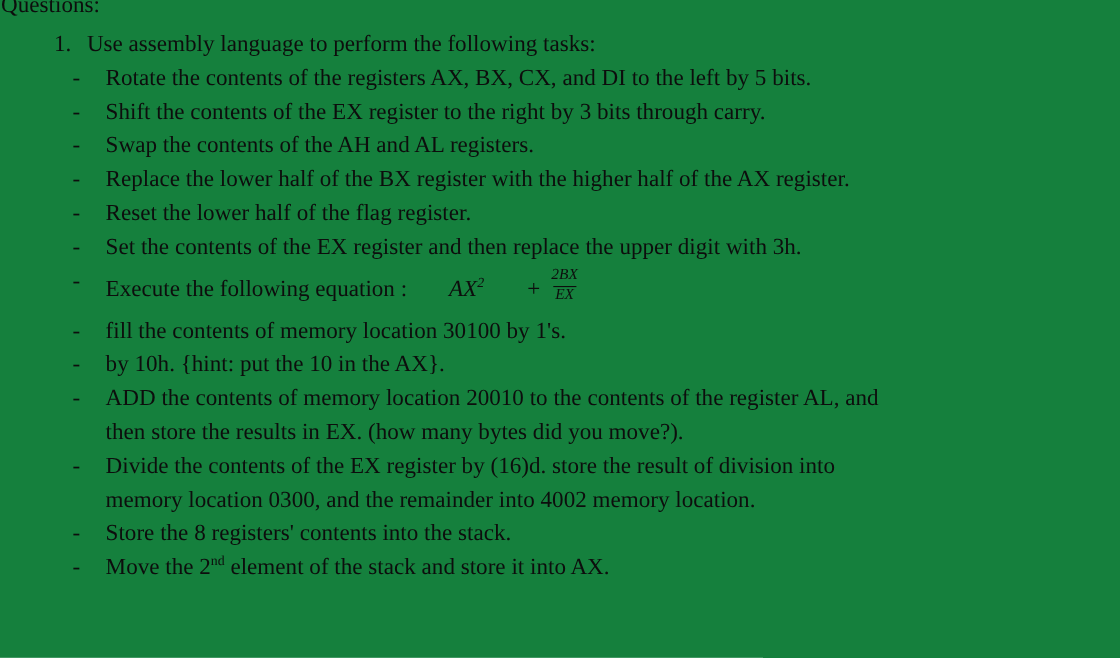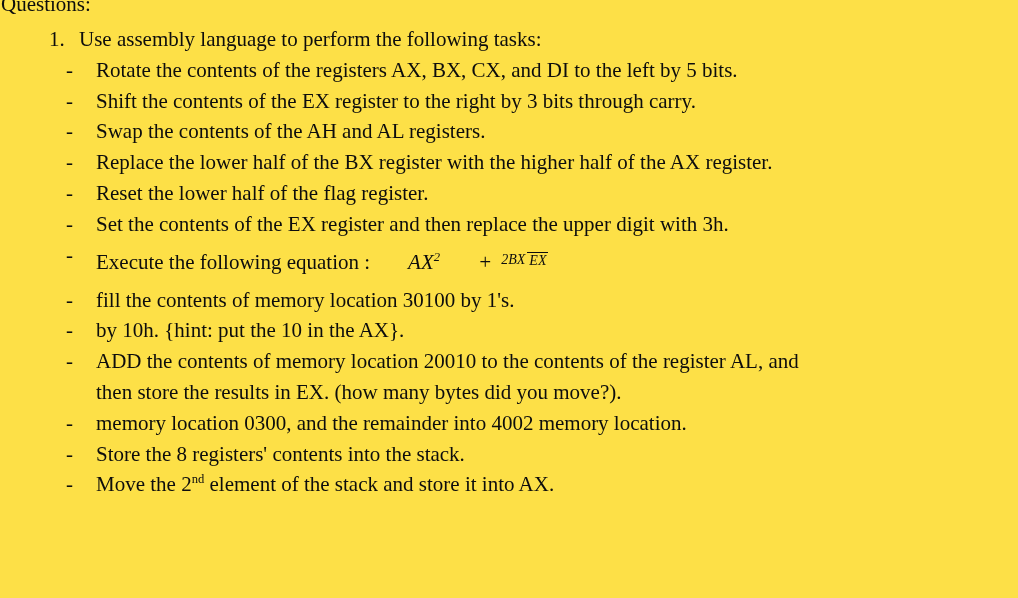--- a/index.html
+++ b/index.html
@@ -13,39 +13,38 @@
     overflow: hidden;
     font-family: "Liberation Serif", serif;
     font-size: 21px;
     line-height: 30.8px;
     color: #0d0d0d;
   }
   .page {
     position: relative;
     width: 1018px;
     height: 598px;
-    background: #fde047;
+    background: #15803d;
     overflow: hidden;
   }
   
   .clipped-heading {
     position: absolute;
     top: -11px;
     left: 1px;
     white-space: nowrap;
   }
   .content {
     position: absolute;
     top: 24px;
     left: 0;
   }
   .qline {
-    padding-left: 33px;
+    padding-left: 49px;
     white-space: nowrap;
-    margin-left: 16px;
   }
   .qnum {
     display: inline-block;
     width: 30px;
   }
   .item {
     display: flex;
     align-items: flex-start;
     padding-left: 66px;
   }
@@ -69,20 +68,21 @@
     font-style: italic;
     margin-left: 32px;
   }
   .sup {
     font-size: 0.6em;
     vertical-align: super;
     line-height: 0;
   }
   .frac {
     display: inline-flex;
+    flex-direction: column;
     align-items: center;
     vertical-align: middle;
     font-size: 14px;
     line-height: 1.15;
     font-style: italic;
     margin: 0 7px;
     transform: translateY(-2px);
   }
   .frac .den {
     border-top: 1.6px solid #0d0d0d;
@@ -183,20 +183,21 @@
       <span class="dash">-</span>
       <div class="btext">
         <div class="bline">ADD the contents of memory location 20010 to the contents of the register AL, and</div>
         <div class="bline">then store the results in EX. (how many bytes did you move?).</div>
       </div>
     </div>
 
     <div class="item">
       <span class="dash">-</span>
       <div class="btext">
+        <div class="bline">Divide the contents of the EX register by (16)d. store the result of division into</div>
         <div class="bline">memory location 0300, and the remainder into 4002 memory location.</div>
       </div>
     </div>
 
     <div class="item">
       <span class="dash">-</span>
       <div class="btext">
           <div class="bline">Store the 8 registers' contents into the stack.</div>
         </div>
     </div>

